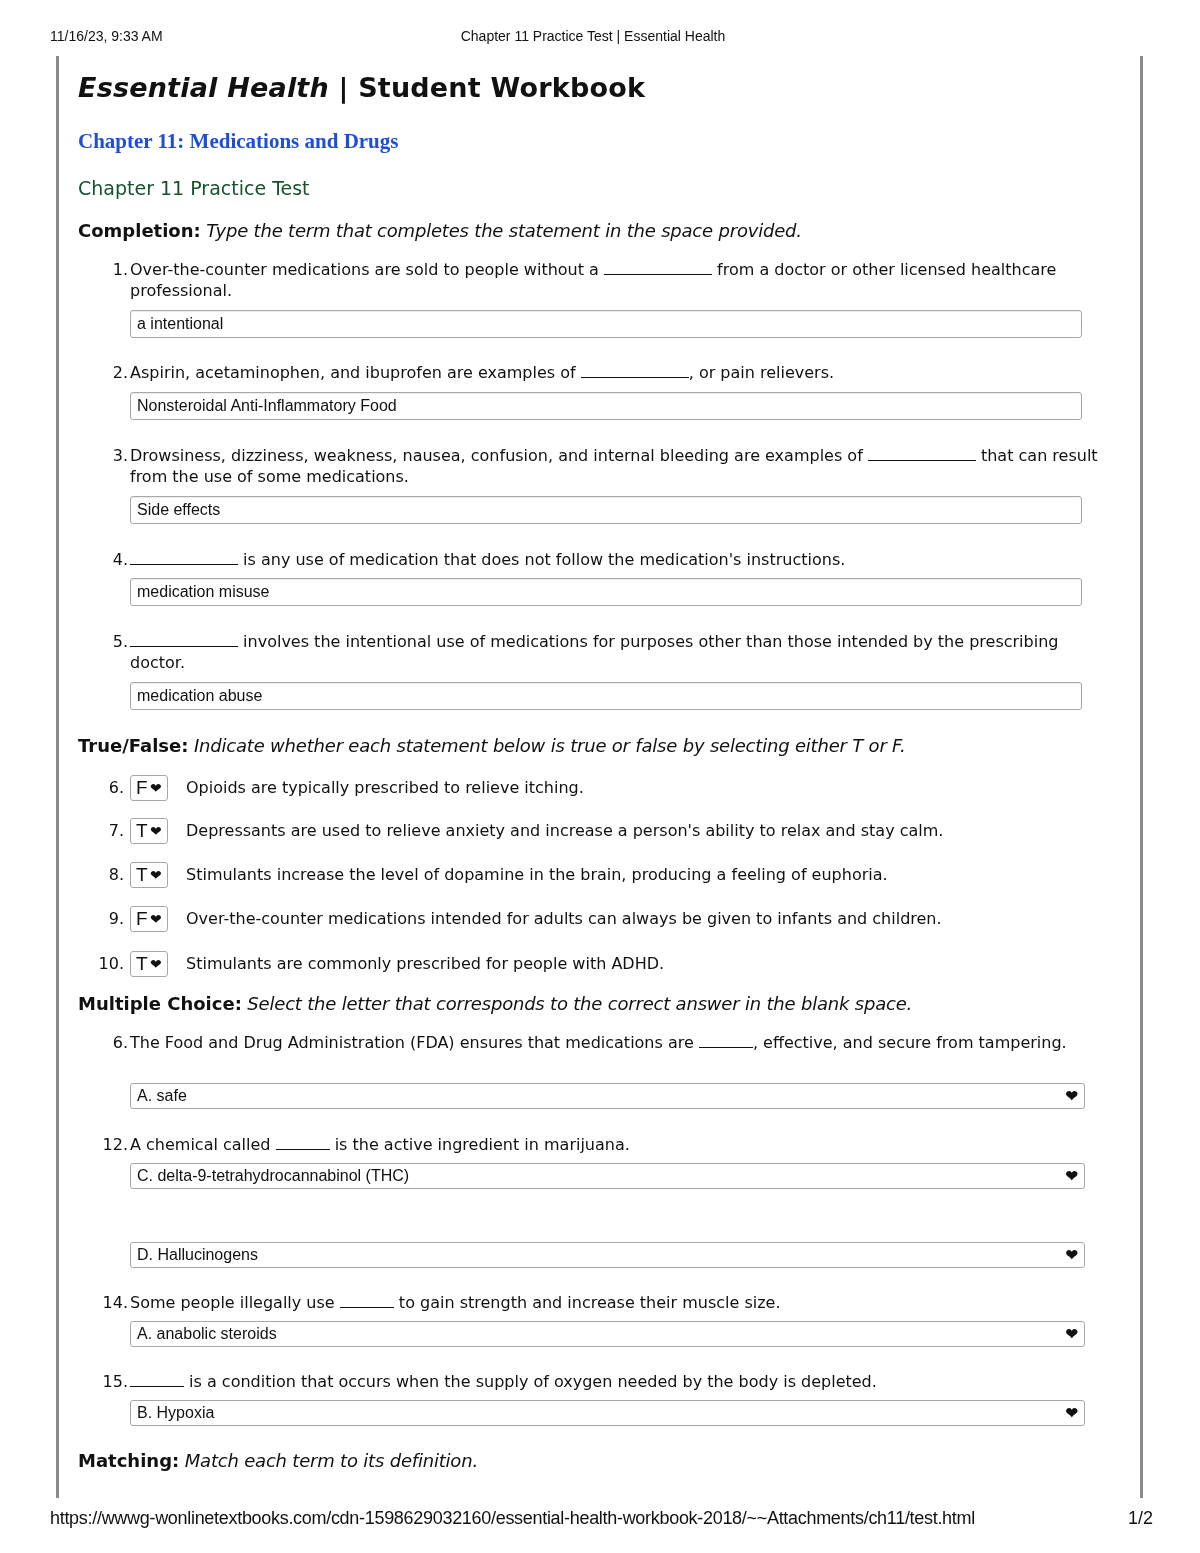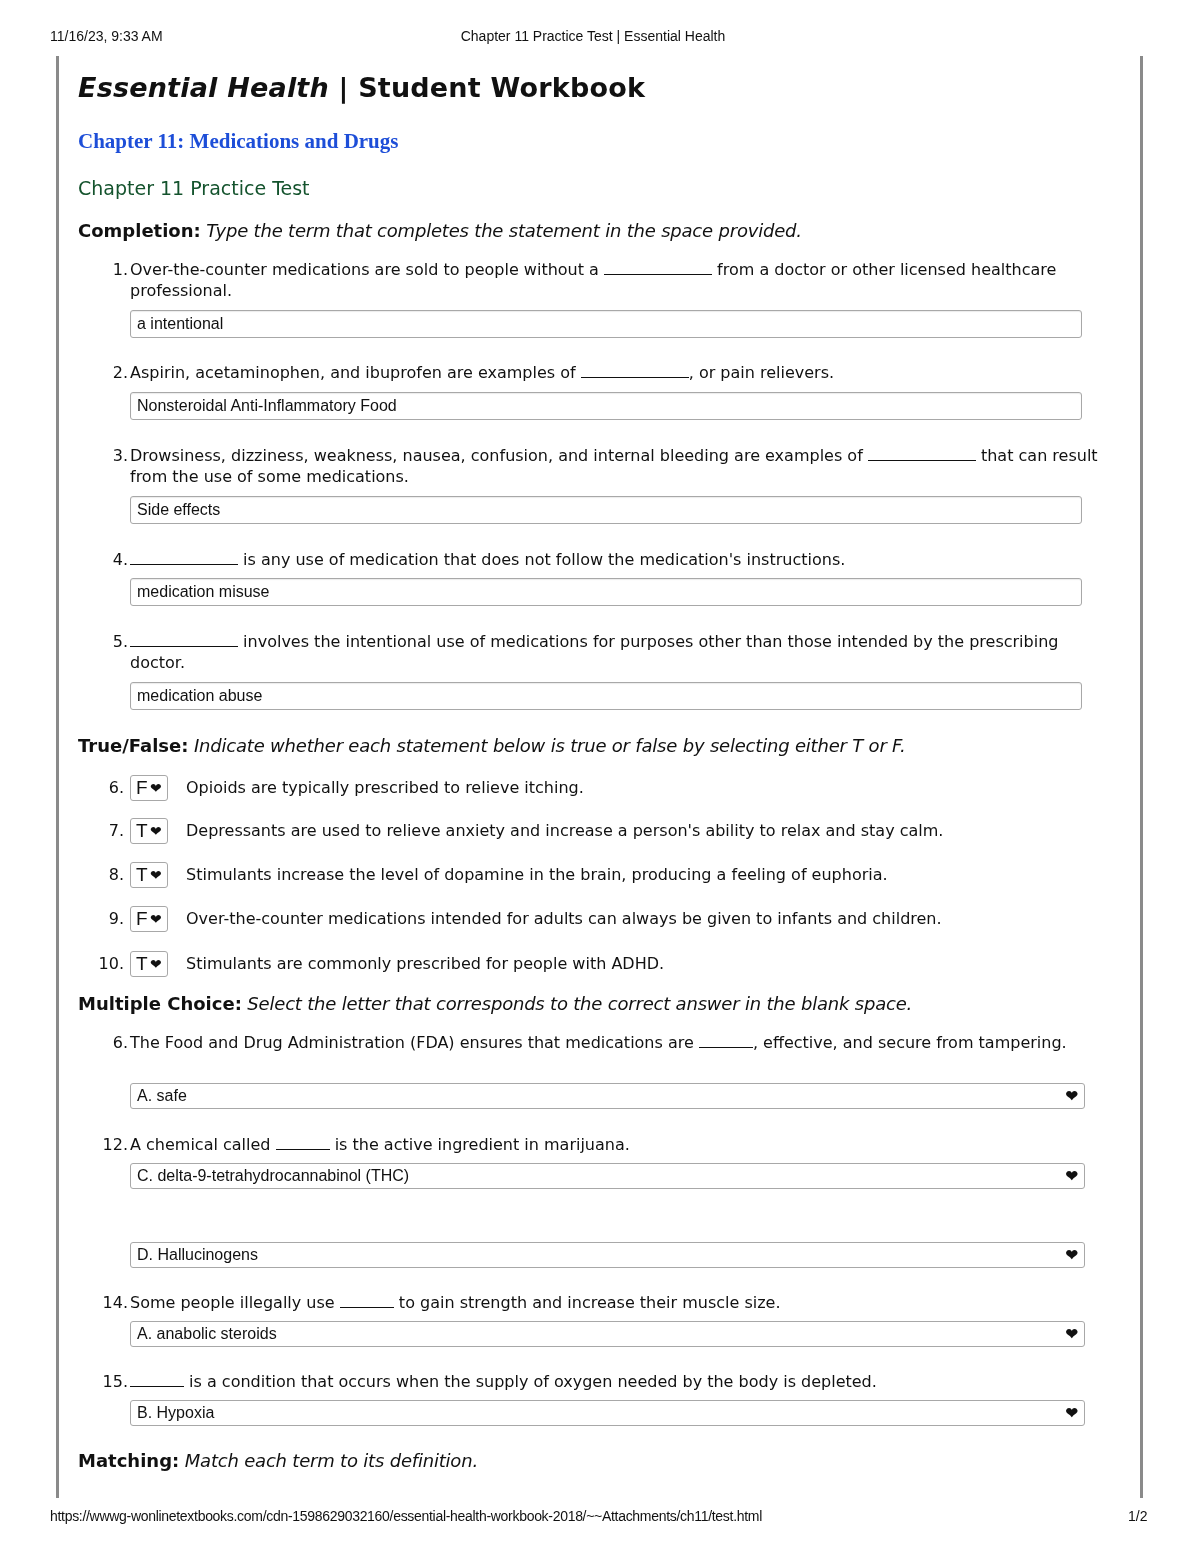--- a/index.html
+++ b/index.html
@@ -8,21 +8,21 @@
     font-family: "DejaVu Sans", sans-serif; color: #111;
   }
   .print-header {
     position: absolute; top: 28px; left: 0; width: 1175px; height: 20px;
     font-family: "Liberation Sans", sans-serif; font-size: 14px; color: #111;
   }
   .print-header .date { position: absolute; left: 50px; top: 0; }
   .print-header .title { position: absolute; left: 0; width: 1200px; top: 0; text-align: center; transform: translateX(-7px); }
   .print-footer {
     position: absolute; top: 1508px; left: 0; width: 1088px; height: 20px;
-    font-family: "Liberation Sans", sans-serif; font-size: 14px; color: #111;
+    font-family: "Liberation Sans", sans-serif; font-size: 18px; color: #111;
   }
   .print-footer .url { position: absolute; left: 50px; top: 0; letter-spacing: -0.3px; }
   .print-footer .page { position: absolute; left: 1128px; top: 0; }
   .rule-left { position: absolute; left: 56px; top: 56px; width: 3px; height: 1442px; background: #8a8a8a; }
   .rule-right { position: absolute; left: 1140px; top: 56px; width: 3px; height: 1442px; background: #8a8a8a; }
 
   .content { position: absolute; left: 78px; top: 72px; width: 1030px; }
 
   h1.book {
     margin: 0; height: 40px; font-size: 27px; font-weight: bold; color: #111;

